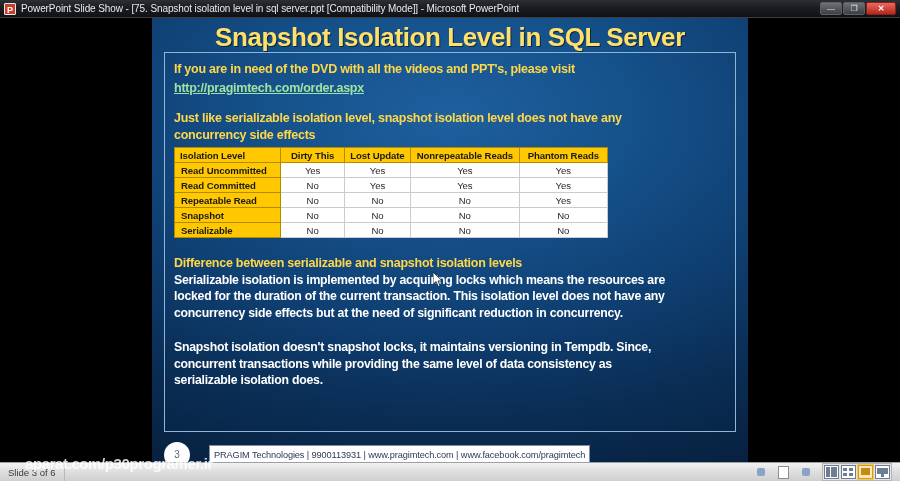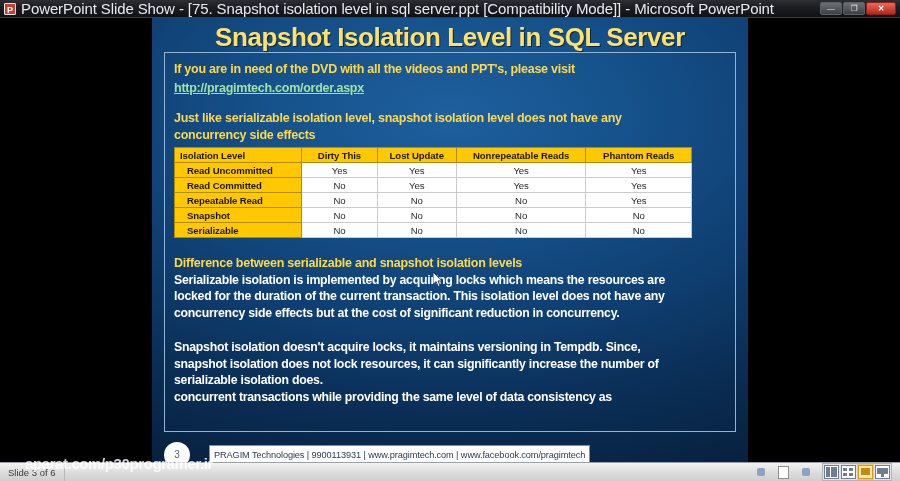--- a/index.html
+++ b/index.html
@@ -43,21 +43,21 @@
     text-align: center;
     font-weight: bold;
     border: 1px solid #e8e8e8;
     box-sizing: border-box;
     margin-right: 5px;
     border-radius: 1px;
     flex: 0 0 auto;
   }
   .tb-title {
     color: #e6e9ee;
-    font-size: 15px;
+    font-size: 10px;
     white-space: nowrap;
     overflow: hidden;
     letter-spacing: -0.1px;
   }
   .tb-spacer { flex: 1 1 auto; }
   .tb-buttons {
     display: flex;
     align-items: center;
     margin-right: 4px;
     flex: 0 0 auto;
@@ -143,21 +143,21 @@
     font-weight: bold;
     line-height: 16.8px;
     letter-spacing: -0.25px;
   }
   .gap-md { height: 14px; }
   .gap-lg { height: 17px; }
 
   
   .iso-table {
     border-collapse: collapse;
-    width: 518px;
+    width: 434px;
     margin-top: 4px;
     table-layout: fixed;
     border: 1px solid #0b2f55;
   }
   .iso-table th, .iso-table td {
     font-size: 9.6px;
     height: 15px;
     padding: 0 3px;
     box-sizing: border-box;
     border: 1px solid #c9cbcd;
@@ -172,21 +172,21 @@
   }
   .iso-table thead th.lvl {
     text-align: left;
     padding-left: 5px;
   }
   .iso-table td.lvl {
     background: #ffc800;
     color: #1a1a1a;
     font-weight: bold;
     text-align: left;
-    padding-left: 12px;
+    padding-left: 6px;
     border-color: #b38b00;
   }
   .iso-table td.val {
     background: #ffffff;
     color: #2a2a2a;
     text-align: center;
     font-weight: normal;
   }
   .col-lvl { width: 106px; }
   .col-a   { width: 63px; }
@@ -386,28 +386,27 @@
               <td class="val">No</td>
             </tr>
           </tbody>
         </table>
 
         <div class="gap-lg"></div>
 
         <div class="t-yellow">Difference between serializable and snapshot isolation levels</div>
         <div class="t-white">Serializable isolation is implemented by acquiring locks which means the resources are</div>
         <div class="t-white">locked for the duration of the current transaction. This isolation level does not have any</div>
-        <div class="t-white">concurrency side effects but at the cost of significant reduction in concurrency.</div>
+        <div class="t-white">concurrency side effects but at the need of significant reduction in concurrency.</div>
 
         <div class="gap-lg"></div>
 
-        <div class="t-white">Snapshot isolation doesn't acquire locks, it maintains versioning in Tempdb. Since,</div>
-        <div class="t-white">snapshot isolation does not lock resources, it can significantly increase the number of</div>
+        <div class="t-white">Snapshot isolation doesn't snapshot locks, it maintains versioning in Tempdb. Since,</div>
+        <div class="t-white">concurrent transactions while providing the same level of data consistency as</div>
         <div class="t-white">serializable isolation does.</div>
-        <div class="t-white">concurrent transactions while providing the same level of data consistency as</div>
 
       </div>
 
       <div class="slide-num">3</div>
       <div class="footer-bar">PRAGIM Technologies | 9900113931 | www.pragimtech.com | www.facebook.com/pragimtech</div>
 
       <svg class="cursor" viewBox="0 0 11 16">
         <polygon points="0,0 0,12.5 3.1,9.6 5.2,14.6 7.1,13.8 5.1,9 9.2,8.9" fill="#ffffff" stroke="#10243c" stroke-width="0.9" stroke-linejoin="round"></polygon>
       </svg>
 

